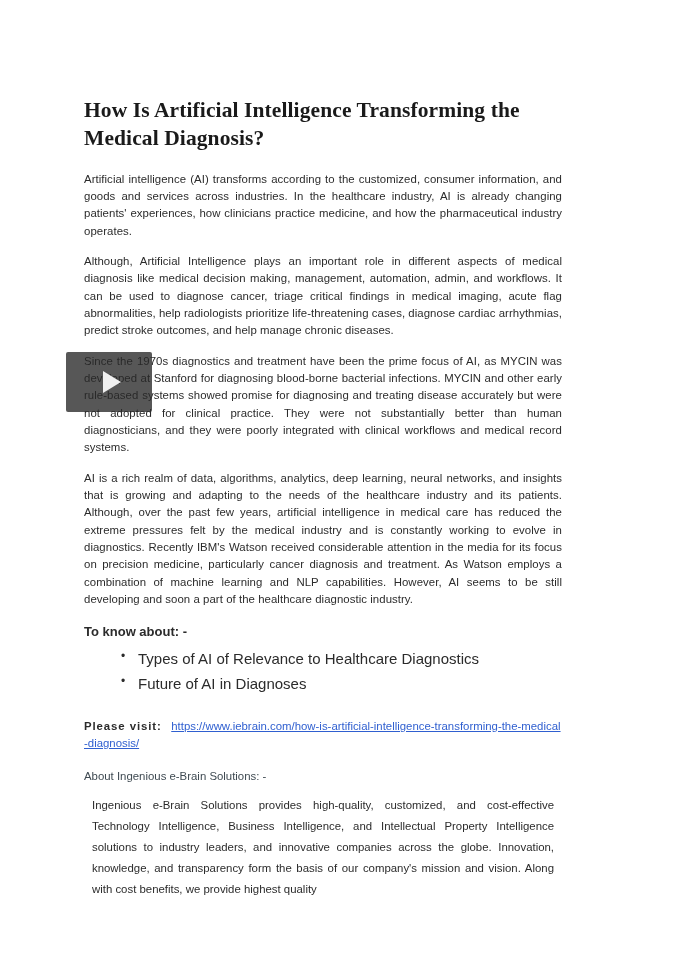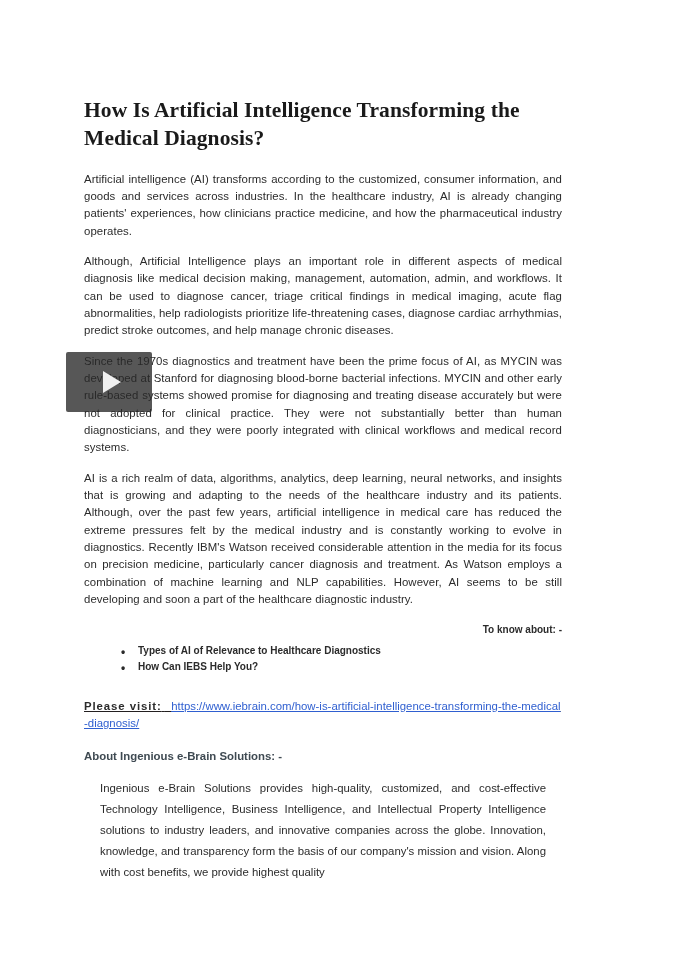--- a/index.html
+++ b/index.html
@@ -36,74 +36,71 @@
   }
   p.para {
     font-size: 11.4px;
     line-height: 1.52;
     text-align: justify;
     margin: 0 0 13px 0;
     color: #2b2b2b;
     letter-spacing: 0.005em;
   }
   .bold-label {
-    font-size: 10px;
+    font-size: 13px;
     font-weight: bold;
     margin: 16px 0 8px 0;
     color: #2b2b2b;
-    text-align: right;
   }
   ul.bullets {
     margin: 0 0 14px 0;
     padding-left: 54px;
     list-style: none;
   }
   ul.bullets li {
-    font-size: 10px;
+    font-size: 15px;
     line-height: 1.62;
     color: #2b2b2b;
     position: relative;
     padding-left: 0;
-    font-weight: bold;
   }
   ul.bullets li::before {
     content: "•";
     position: absolute;
     left: -17px;
     top: 0;
     font-size: 12px;
     color: #2b2b2b;
   }
   .visit-block {
     margin: 22px 0 16px 0;
     font-size: 11.4px;
     line-height: 1.5;
-    text-decoration: underline;
   }
   .visit-label {
     font-weight: bold;
     color: #2b2b2b;
     letter-spacing: 0.08em;
   }
   .visit-link {
     color: #2f5fd0;
     text-decoration: underline;
     word-break: break-all;
   }
   .about-head {
     font-size: 11.4px;
-    font-weight: bold;
+    font-weight: normal;
     color: #3f4a52;
     margin: 18px 0 13px 0;
   }
   p.about-para {
     font-size: 11.4px;
     line-height: 1.85;
     text-align: justify;
-    margin: 16px;
+    margin: 8px;
     color: #2b2b2b;
   }
   
   .video-overlay {
     position: absolute;
     left: 66px;
     top: 340px;
     width: 86px;
     height: 60px;
     background: rgba(40,40,40,0.78);
@@ -130,21 +127,21 @@
 
   <p class="para">Artificial intelligence (AI) transforms according to the customized, consumer information, and goods and services across industries. In the healthcare industry, AI is already changing patients' experiences, how clinicians practice medicine, and how the pharmaceutical industry operates.</p>
   <p class="para">Although, Artificial Intelligence plays an important role in different aspects of medical diagnosis like medical decision making, management, automation, admin, and workflows. It can be used to diagnose cancer, triage critical findings in medical imaging, acute flag abnormalities, help radiologists prioritize life-threatening cases, diagnose cardiac arrhythmias, predict stroke outcomes, and help manage chronic diseases.</p>
   <p class="para">Since the 1970s diagnostics and treatment have been the prime focus of AI, as MYCIN was developed at Stanford for diagnosing blood-borne bacterial infections. MYCIN and other early rule-based systems showed promise for diagnosing and treating disease accurately but were not adopted for clinical practice. They were not substantially better than human diagnosticians, and they were poorly integrated with clinical workflows and medical record systems.</p>
   <p class="para">AI is a rich realm of data, algorithms, analytics, deep learning, neural networks, and insights that is growing and adapting to the needs of the healthcare industry and its patients. Although, over the past few years, artificial intelligence in medical care has reduced the extreme pressures felt by the medical industry and is constantly working to evolve in diagnostics. Recently IBM's Watson received considerable attention in the media for its focus on precision medicine, particularly cancer diagnosis and treatment. As Watson employs a combination of machine learning and NLP capabilities. However, AI seems to be still developing and soon a part of the healthcare diagnostic industry.</p>
 
   <div class="bold-label">To know about: -</div>
 
   <ul class="bullets">
     <li>Types of AI of Relevance to Healthcare Diagnostics</li>
-    <li>How Can IEBS Help You?</li>
+    <li>Future of AI in Diagnoses</li>
   </ul>
 
   <div class="visit-block">
     <span class="visit-label">Please    visit:</span>
     <span>&nbsp;&nbsp;</span><a class="visit-link" href="#">https://www.iebrain.com/how-is-artificial-intelligence-transforming-the-medical-diagnosis/</a>
   </div>
 
   <div class="about-head">About Ingenious e-Brain Solutions: -</div>
   <p class="about-para">Ingenious e-Brain Solutions provides high-quality, customized, and cost-effective Technology Intelligence, Business Intelligence, and Intellectual Property Intelligence solutions to industry leaders, and innovative companies across the globe. Innovation, knowledge, and transparency form the basis of our company's mission and vision. Along with cost benefits, we provide highest quality</p>
 

